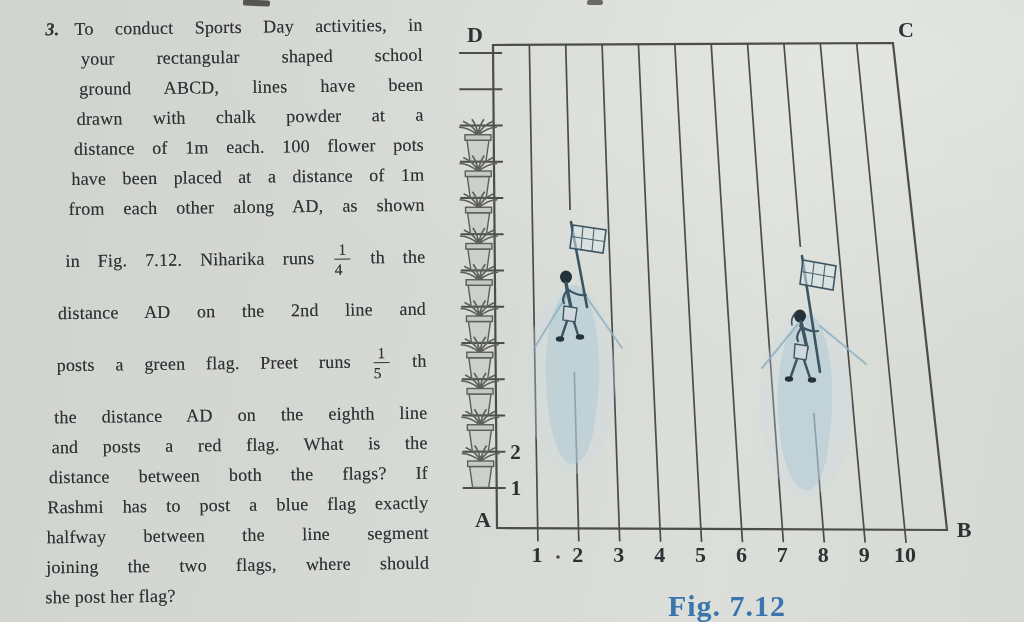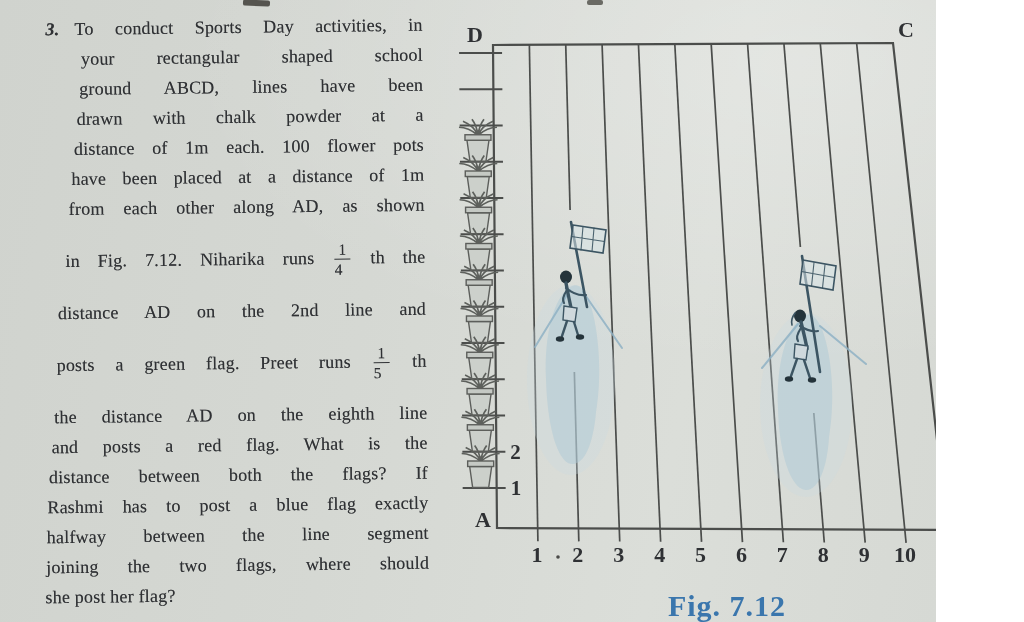--- a/index.html
+++ b/index.html
@@ -1,18 +1,18 @@
 <!DOCTYPE html>
 <html style="--textc: #2f3134; --lineg: #4b4d4b; --ink: #3c5563; --inkdark: #24333a; --wash: #aec9d6; --washlite: #cadae2; --tent: #8fb2c4; --capblue: #3a76ad;"><head>
 <meta charset="utf-8">
 <style>
   html,body{margin:0;padding:0;}
   body{font-family:"Liberation Serif","DejaVu Serif",serif;}
   .stage{
-    position:relative;width:936px;height:622px;overflow:hidden;
+    position:relative;width:1024px;height:622px;overflow:hidden;
     background:
       radial-gradient(120% 90% at 85% 10%, rgba(255,255,255,.25) 0%, rgba(255,255,255,0) 55%),
       linear-gradient(100deg,#d0d3ce 0%,#d5d8d3 40%,#dbded9 72%,#d6d9d4 100%);
   }
   
   .text-col{
     position:absolute;left:42px;top:12px;width:384px;
     color:var(--textc,#2f3134);
     font-size:18px;line-height:30px;letter-spacing:.2px;
     transform:rotate(-0.7deg);

